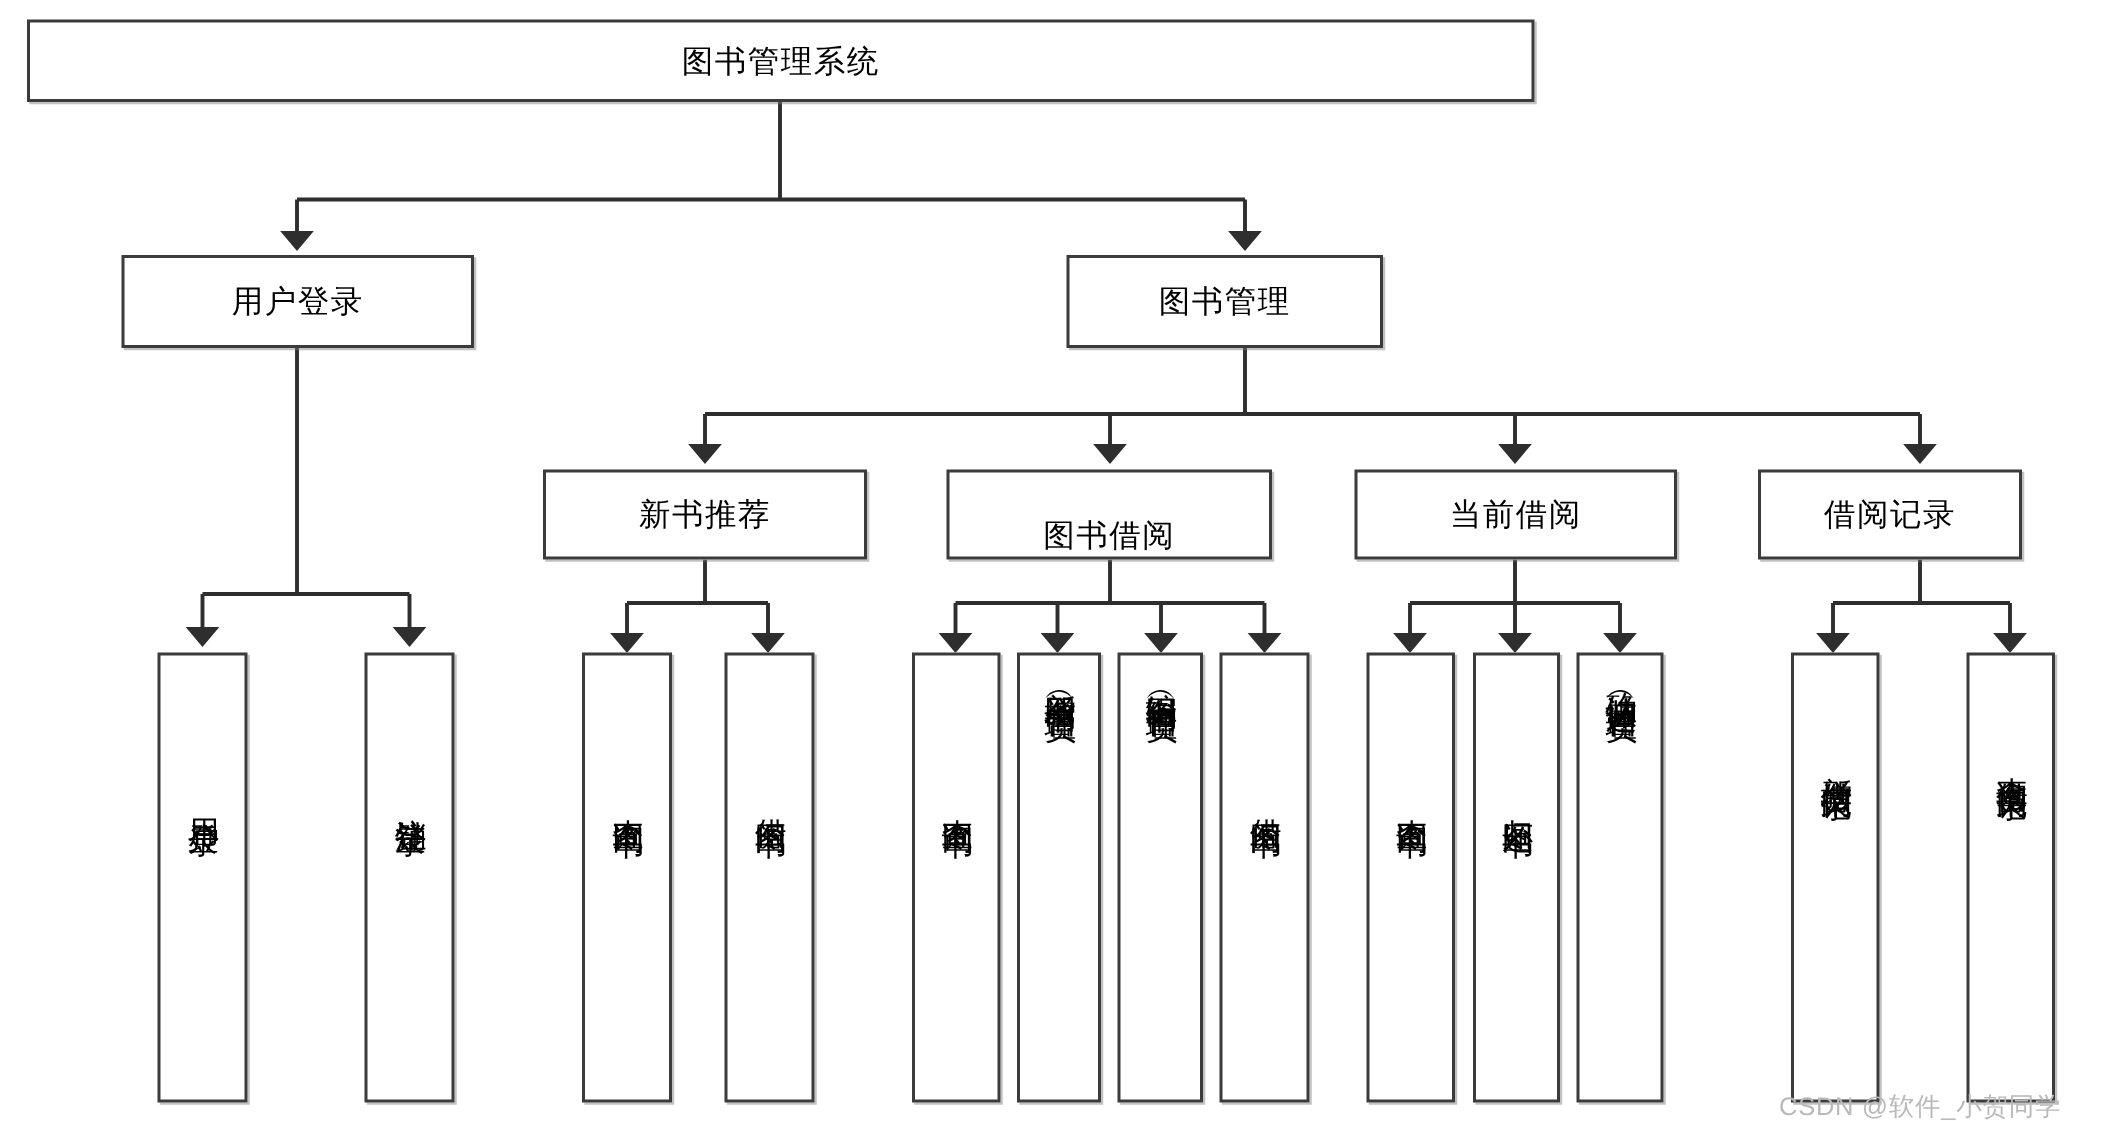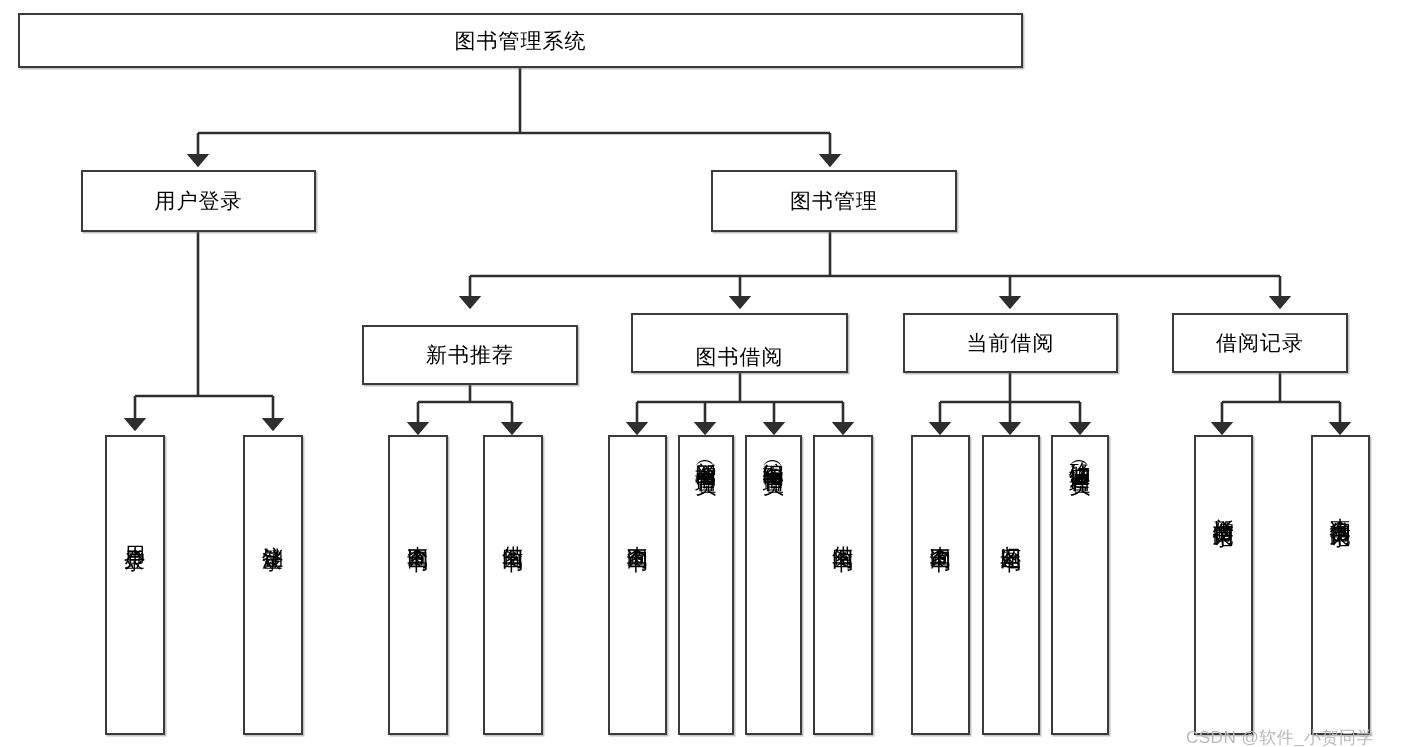--- a/index.html
+++ b/index.html
@@ -122,25 +122,25 @@
     </g>
   </svg>
 
   <div class="node h" style="left:18px; top:13px; width:1005px; height:55px;">
     <span>图书管理系统</span>
   </div>
 
   <div class="node h" style="left:81px; top:170px; width:235px; height:62px;">
     <span>用户登录</span>
   </div>
-  <div class="node h" style="left:711px; top:170px; width:246px; height:62px;">
+  <div class="node h" style="left:711px; top:170px; width:211px; height:62px;">
     <span>图书管理</span>
   </div>
 
-  <div class="node h" style="left:362px; top:313px; width:216px; height:60px;margin-top:12px;">
+  <div class="node h" style="left:362px; top:313px; width:216px; height:60px;">
     <span>新书推荐</span>
   </div>
   <div class="node h" style="left:631px; top:313px; width:217px; height:60px;align-items:flex-end;">
     <span>图书借阅</span>
   </div>
   <div class="node h" style="left:903px; top:313px; width:215px; height:60px;font-family:Liberation Serif, serif;">
     <span>当前借阅</span>
   </div>
   <div class="node h" style="left:1172px; top:313px; width:176px; height:60px;">
     <span>借阅记录</span>

